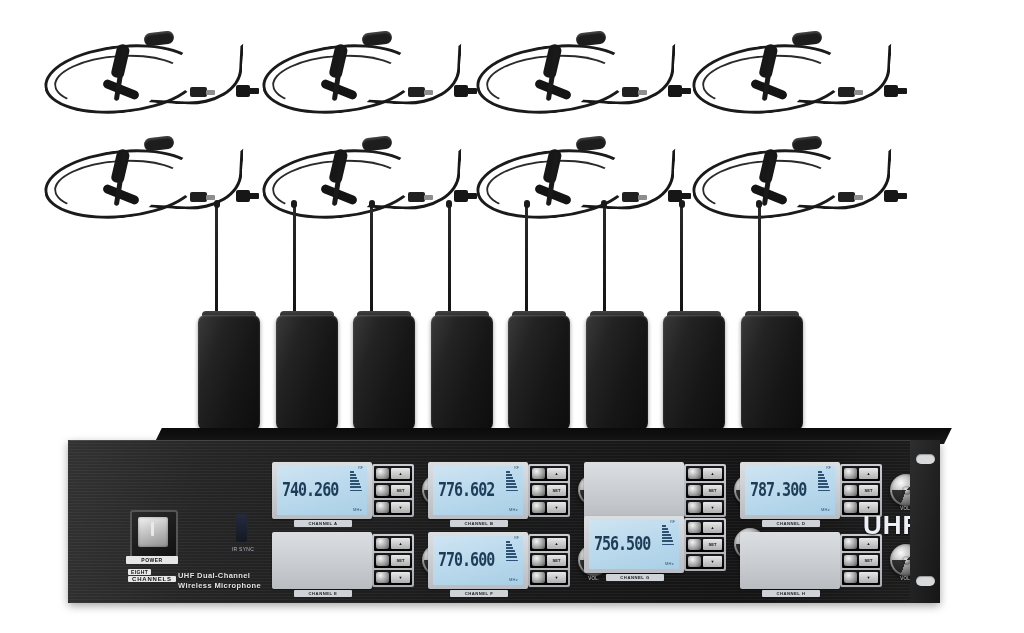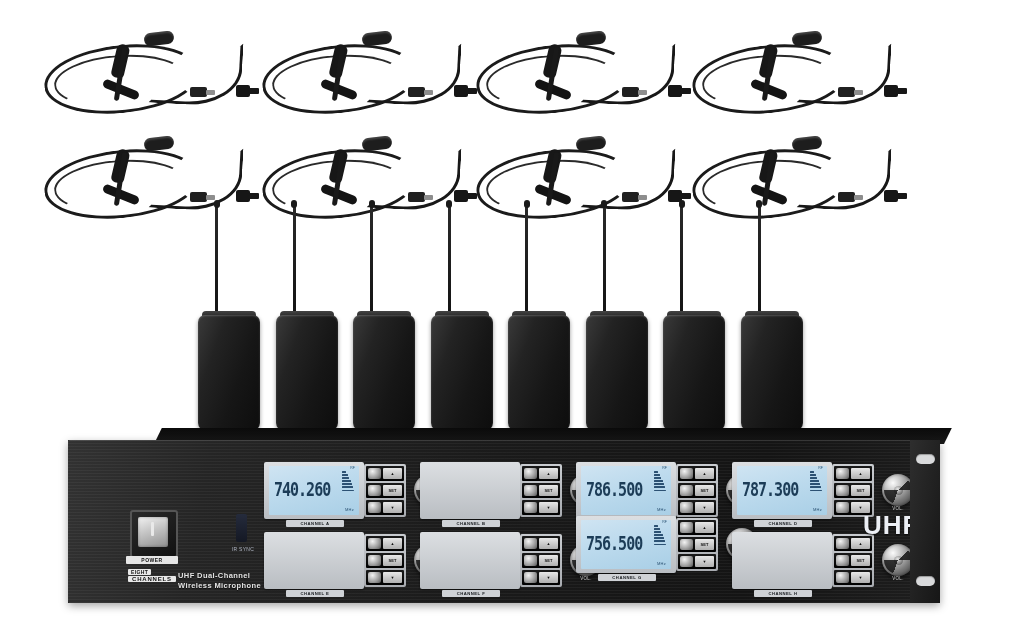--- a/index.html
+++ b/index.html
@@ -186,21 +186,21 @@
     font-size:7.5px;font-weight:bold;line-height:10px;letter-spacing:.4px;
     text-shadow:0 1px 1px rgba(0,0,0,.7);
   }
   .uhf-logo{
     position:absolute;left:795px;top:70px;color:#eceff5;
     font-size:26px;font-weight:bold;letter-spacing:1px;
     text-shadow:0 1px 2px rgba(0,0,0,.8);
   }
 
   
-  .ch-mod{position:absolute;width:144px;height:62px;}
+  .ch-mod{position:absolute;width:144px;height:62px;margin-left:8px;}
   .ch-panel{
     position:absolute;left:0;top:0;width:100px;height:57px;
     background:linear-gradient(to bottom,#dcdfe2,#b9bdc2);
     border-radius:2px;padding:0;
     box-shadow:0 1px 2px rgba(0,0,0,.5);
   }
   .ch-lcd{
     position:absolute;left:5px;top:4px;width:90px;height:49px;
     background:linear-gradient(165deg,#cfe4f2 0%,#bcdaed 45%,#a9cfe6 100%);
     border-radius:1px;overflow:hidden;
@@ -542,20 +542,34 @@
                   <span class="btn-cap">▼</span>
                 </div>
               </div>
               <div class="ch-label">CHANNEL A</div>
             </div>
             <div class="vol-knob"></div>
             <div class="vol-label">VOL.</div>
           </div>
           <div class="ch-mod" style="left: 352px; top: 22px;">
             <div class="ch-panel">
+              <div class="ch-lcd">
+                <div class="lcd-rf">RF</div>
+                <div class="lcd-freq">776.602</div>
+                <div class="lcd-bars">
+                  <i></i>
+                  <i></i>
+                  <i></i>
+                  <i></i>
+                  <i></i>
+                  <i></i>
+                  <i></i>
+                </div>
+                <div class="lcd-mhz">MHz</div>
+              </div>
               <div class="btn-col">
                 <div class="btn-row">
                   <span class="btn-knob"></span>
                   <span class="btn-cap">▲</span>
                 </div>
                 <div class="btn-row">
                   <span class="btn-knob"></span>
                   <span class="btn-cap">SET</span>
                 </div>
                 <div class="btn-row">
@@ -563,34 +577,20 @@
                   <span class="btn-cap">▼</span>
                 </div>
               </div>
               <div class="ch-label">CHANNEL B</div>
             </div>
             <div class="vol-knob"></div>
             <div class="vol-label">VOL.</div>
           </div>
           <div class="ch-mod" style="left: 508px; top: 22px;">
             <div class="ch-panel">
-              <div class="ch-lcd">
-                <div class="lcd-rf">RF</div>
-                <div class="lcd-freq">786.500</div>
-                <div class="lcd-bars">
-                  <i></i>
-                  <i></i>
-                  <i></i>
-                  <i></i>
-                  <i></i>
-                  <i></i>
-                  <i></i>
-                </div>
-                <div class="lcd-mhz">MHz</div>
-              </div>
               <div class="btn-col">
                 <div class="btn-row">
                   <span class="btn-knob"></span>
                   <span class="btn-cap">▲</span>
                 </div>
                 <div class="btn-row">
                   <span class="btn-knob"></span>
                   <span class="btn-cap">SET</span>
                 </div>
                 <div class="btn-row">
@@ -654,20 +654,34 @@
                   <span class="btn-cap">▼</span>
                 </div>
               </div>
               <div class="ch-label">CHANNEL E</div>
             </div>
             <div class="vol-knob"></div>
             <div class="vol-label">VOL.</div>
           </div>
           <div class="ch-mod" style="left: 352px; top: 92px;">
             <div class="ch-panel">
+              <div class="ch-lcd">
+                <div class="lcd-rf">RF</div>
+                <div class="lcd-freq">770.600</div>
+                <div class="lcd-bars">
+                  <i></i>
+                  <i></i>
+                  <i></i>
+                  <i></i>
+                  <i></i>
+                  <i></i>
+                  <i></i>
+                </div>
+                <div class="lcd-mhz">MHz</div>
+              </div>
               <div class="btn-col">
                 <div class="btn-row">
                   <span class="btn-knob"></span>
                   <span class="btn-cap">▲</span>
                 </div>
                 <div class="btn-row">
                   <span class="btn-knob"></span>
                   <span class="btn-cap">SET</span>
                 </div>
                 <div class="btn-row">

